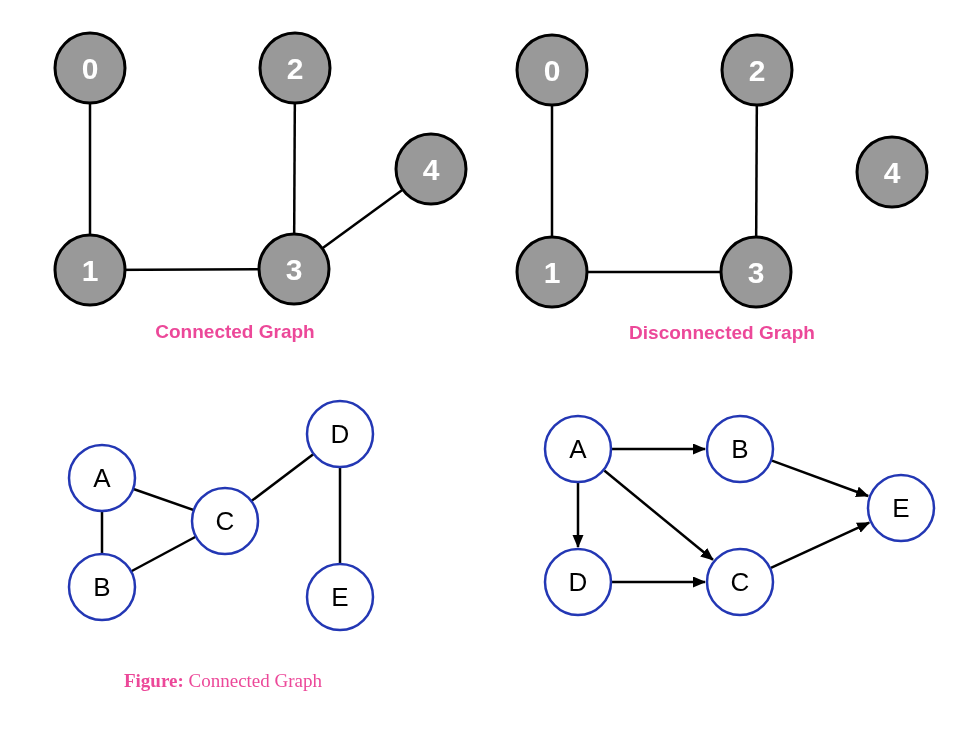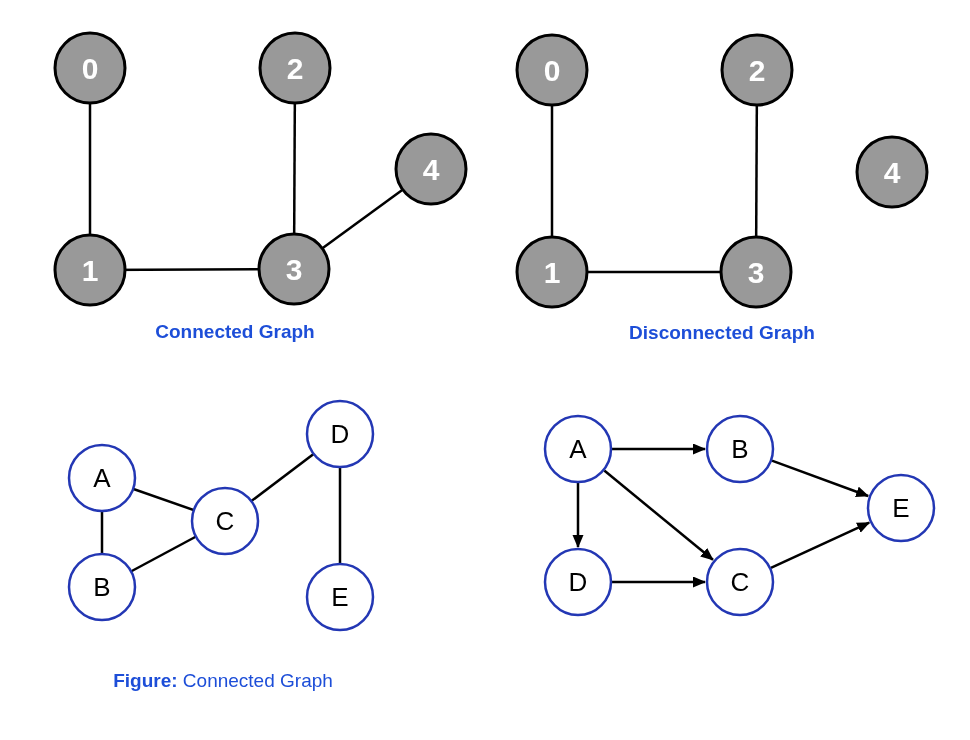--- a/index.html
+++ b/index.html
@@ -21,33 +21,33 @@
     top: 0;
     display: block;
   }
   svg text {
     font-family: "Liberation Sans", sans-serif;
   }
   .caption {
     position: absolute;
     transform: translateX(-50%);
     white-space: nowrap;
-    color: #1d4ed8;
+    color: #ec4899;
     font-size: 19px;
     line-height: 1.1;
   }
   .caption .bold {
     font-weight: bold;
   }
   .caption-top {
     font-weight: bold;
   }
   #caption-0 { left: 235px; top: 322px; }
   #caption-1 { left: 722px; top: 323px; }
-  #caption-2 { left: 223px; top: 671px; }
+  #caption-2 { left: 223px; top: 671px; font-family: Liberation Serif, serif; }
   #caption-3 { left: 746px; top: 671px; }
 </style>
 </head>
 <body>
 
 <div class="canvas">
   <svg id="graph-canvas" width="970" height="740" xmlns="http://www.w3.org/2000/svg">
     <defs>
       <marker id="arrowhead" markerUnits="userSpaceOnUse" markerWidth="15" markerHeight="12" refX="12" refY="5.5" orient="auto">
         <path id="arrow-path" d="M0,0 L13,5.5 L0,11 Z" fill="#000000"></path>

